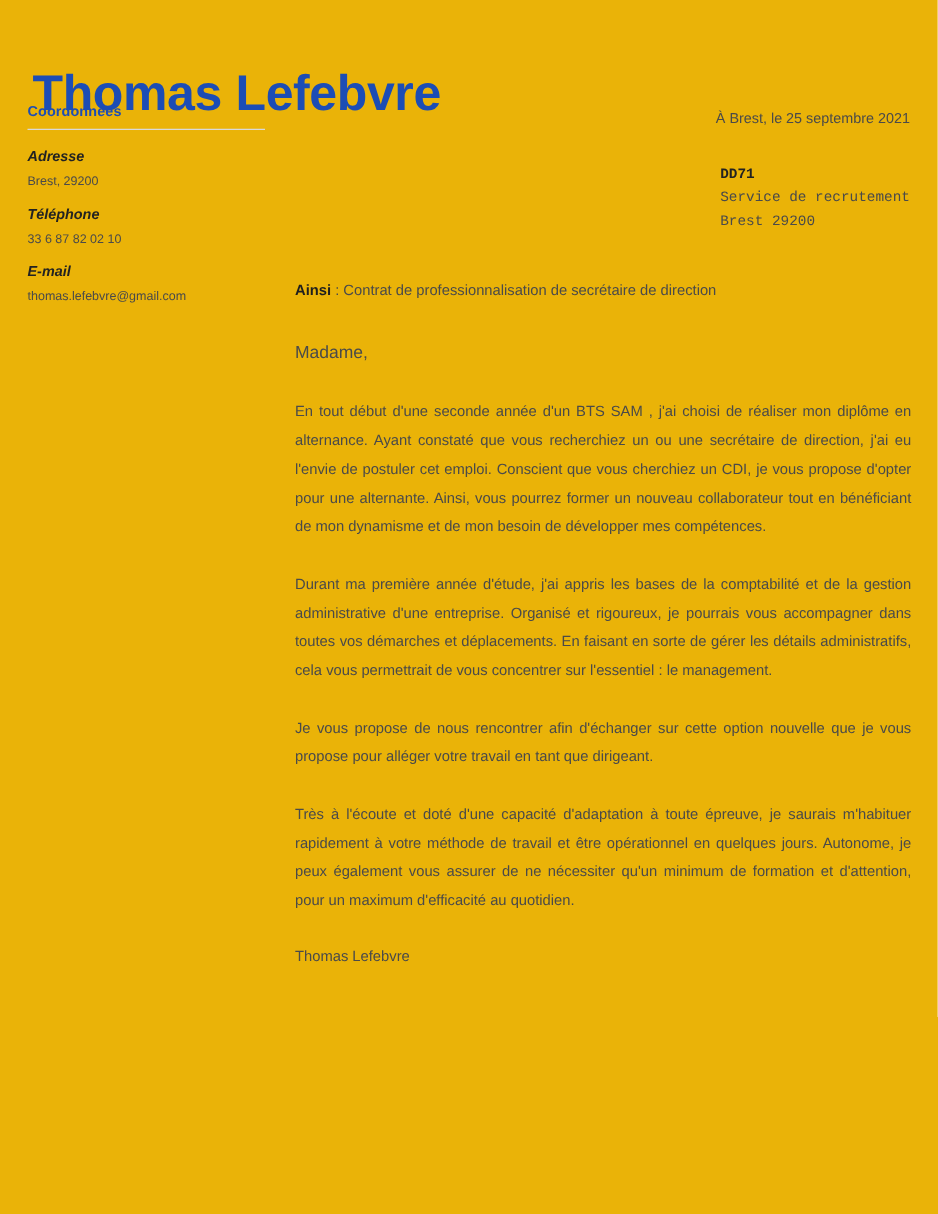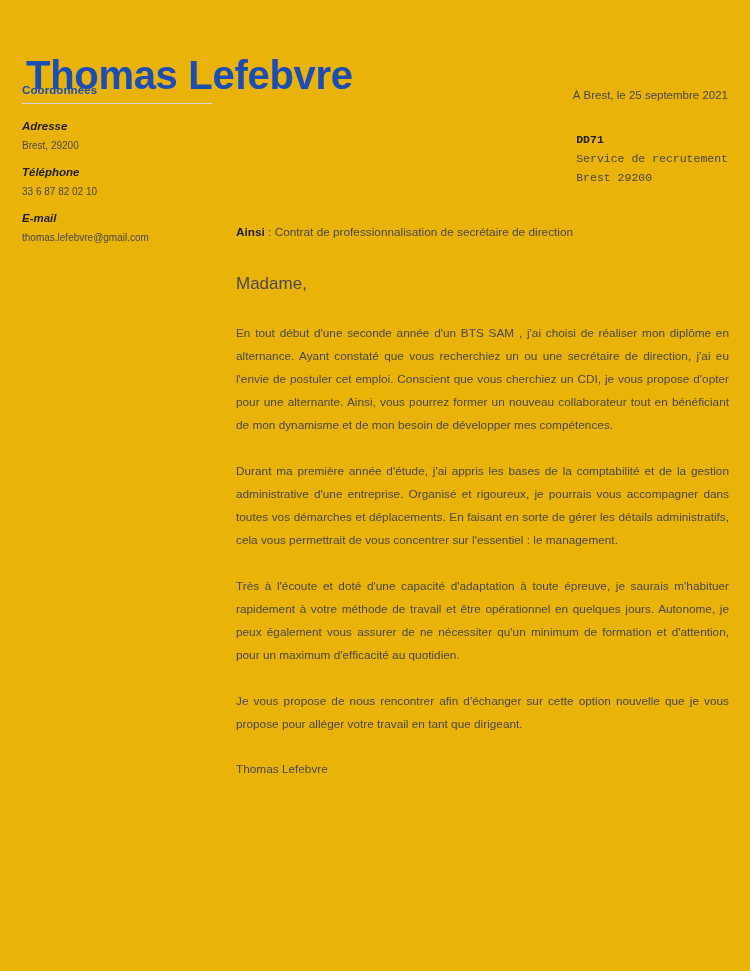--- a/index.html
+++ b/index.html
@@ -110,21 +110,21 @@
     font-size: 11.8px;
     color: #4a4a4a;
     margin-bottom: 29px;
     line-height: 1.5;
   }
   .subject .subject-key {
     font-weight: bold;
     color: #1f1f1f;
   }
   .salutation {
-    font-size: 17px;
+    font-size: 14px;
     color: #4a4a4a;
     margin-bottom: 26px;
     line-height: 1.5;
   }
   .para {
     font-size: 11.8px;
     color: #4a4a4a;
     text-align: justify;
     line-height: 1.95;
     margin-bottom: 23px;
@@ -181,21 +181,21 @@
     <div class="subject">
       <span class="subject-key">Ainsi</span><span> : Contrat de professionnalisation de secrétaire de direction</span>
     </div>
 
     <div class="salutation">Madame,</div>
 
     <p class="para">En tout début d'une seconde année d'un BTS SAM , j'ai choisi de réaliser mon diplôme en alternance. Ayant constaté que vous recherchiez un ou une secrétaire de direction, j'ai eu l'envie de postuler cet emploi. Conscient que vous cherchiez un CDI, je vous propose d'opter pour une alternante. Ainsi, vous pourrez former un nouveau collaborateur tout en bénéficiant de mon dynamisme et de mon besoin de développer mes compétences.</p>
 
     <p class="para">Durant ma première année d'étude, j'ai appris les bases de la comptabilité et de la gestion administrative d'une entreprise. Organisé et rigoureux, je pourrais vous accompagner dans toutes vos démarches et déplacements. En faisant en sorte de gérer les détails administratifs, cela vous permettrait de vous concentrer sur l'essentiel : le management.</p>
 
+    <p class="para">Je vous propose de nous rencontrer afin d'échanger sur cette option nouvelle que je vous propose pour alléger votre travail en tant que dirigeant.</p>
+
     <p class="para">Très à l'écoute et doté d'une capacité d'adaptation à toute épreuve, je saurais m'habituer rapidement à votre méthode de travail et être opérationnel en quelques jours. Autonome, je peux également vous assurer de ne nécessiter qu'un minimum de formation et d'attention, pour un maximum d'efficacité au quotidien.</p>
-
-    <p class="para">Je vous propose de nous rencontrer afin d'échanger sur cette option nouvelle que je vous propose pour alléger votre travail en tant que dirigeant.</p>
 
 
     <div class="signature-line">Thomas Lefebvre</div>
   </div>
 
 </div>
 
 </body></html>

